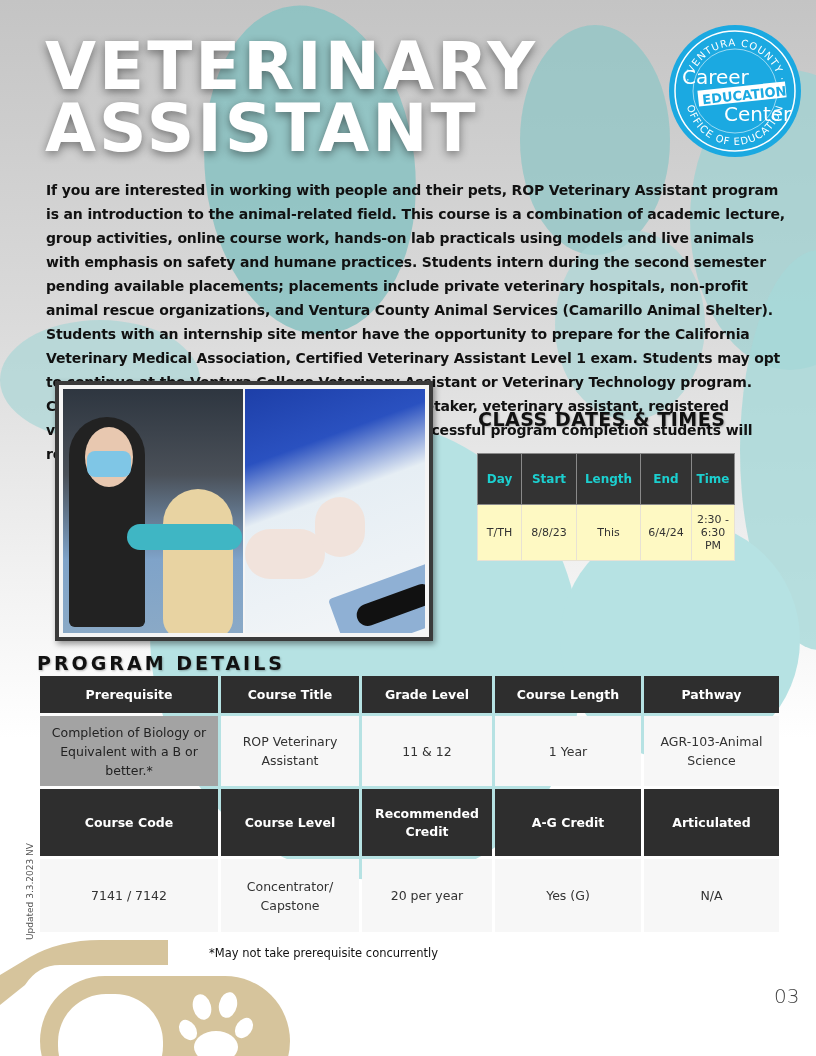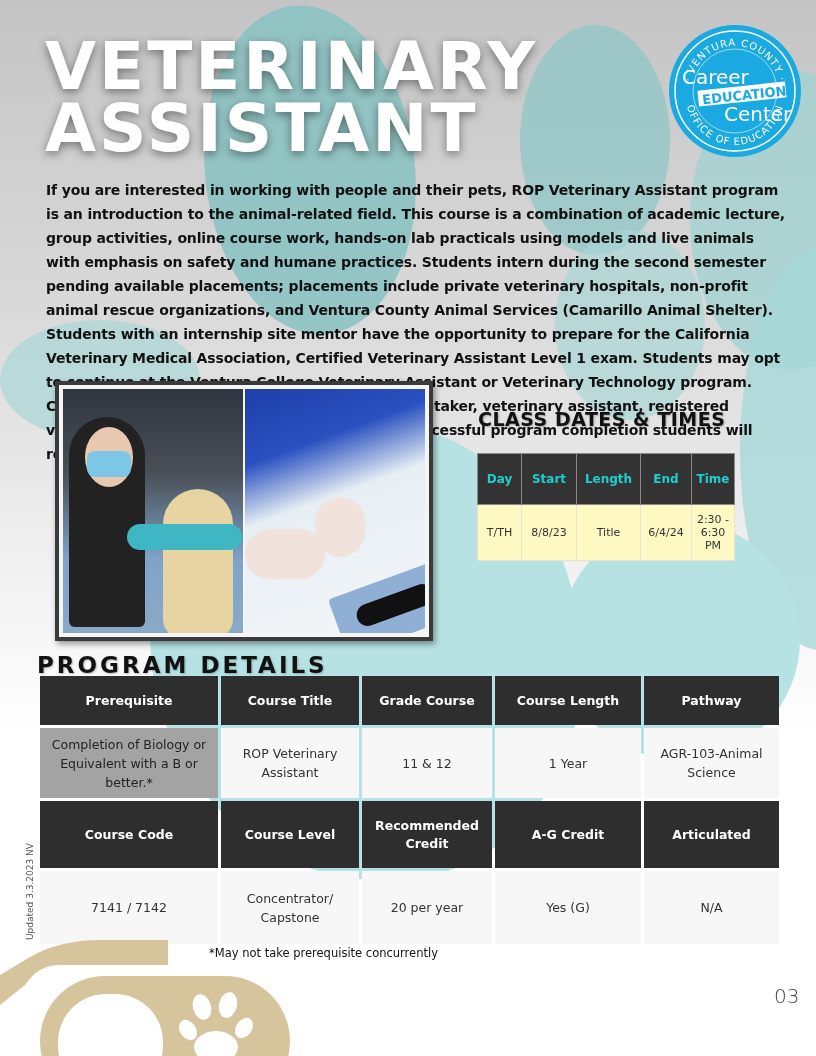--- a/index.html
+++ b/index.html
@@ -54,21 +54,21 @@
   .glove1 { position: absolute; left: 0; top: 140px; width: 80px; height: 50px; border-radius: 25px; background: #f1e3dc; }
   .glove2 { position: absolute; left: 70px; top: 108px; width: 50px; height: 60px; border-radius: 25px; background: #f1e3dc; }
   .case { position: absolute; left: 90px; top: 190px; width: 110px; height: 60px; background: #8fb0d4; border-radius: 4px; transform: rotate(-20deg); }
   .scope { position: absolute; left: 110px; top: 205px; width: 80px; height: 22px; background: #111; border-radius: 11px; transform: rotate(-20deg); }
 
   .section-h {
     position: absolute; font-family: "DejaVu Sans", sans-serif; font-weight: bold;
     color: #111; text-shadow: 1px 1px 2px rgba(0,0,0,.25);
   }
   .class-h { left: 478px; top: 408px; font-size: 19px; letter-spacing: 0.5px; }
-  .prog-h { left: 37px; top: 652px; font-size: 23px; letter-spacing: 3px; }
+  .prog-h { left: 37px; top: 652px; font-size: 19px; letter-spacing: 3px; }
 
   table.class-tbl {
     position: absolute; left: 477px; top: 453px; width: 258px; border-collapse: collapse;
     font-family: "DejaVu Sans", sans-serif;
     padding-left: 40px;
   }
   .class-tbl th {
     background: #333333; color: #1ccfcf; font-size: 12px; font-weight: bold;
     height: 51px; border: 1px solid #8a8a8a; text-align: center; padding: 0 2px;
   }
@@ -76,21 +76,21 @@
     background: #fef9c3; color: #333; font-size: 11px; height: 56px;
     border: 1px solid #e8e2d4; text-align: center; padding: 0 2px;
   }
 
   table.prog-tbl {
     position: absolute; left: 37px; top: 673px; width: 743px; border-collapse: separate; border-spacing: 3px;
     font-family: "DejaVu Sans", sans-serif; table-layout: fixed;
   }
   .prog-tbl th {
     background: #2e2e2e; color: #ffffff; font-size: 12.5px; font-weight: bold; text-align: center;
-    height: 49px; padding: 0 4px; line-height: 18px;
+    height: 37px; padding: 0 4px; line-height: 18px;
   }
   .prog-tbl td {
     background: #f7f7f7; color: #333; font-size: 12.5px; text-align: center; line-height: 19px;
     height: 70px; padding: 0 2px;
   }
   .prog-tbl tr.r2 td { height: 73px; }
   .prog-tbl td.hilite { background: #a3a3a3; color: #222; }
 
   .note {
     position: absolute; left: 209px; top: 946px;
@@ -167,41 +167,41 @@
       <tr>
     <th style="width:44px">Day</th>
     <th style="width:55px">Start</th>
     <th style="width:64px">Length</th>
     <th style="width:51px">End</th>
     <th>Time</th>
   </tr>
   <tr>
     <td>T/TH</td>
     <td>8/8/23</td>
-    <td>Title</td>
+    <td>This</td>
     <td>6/4/24</td>
     <td>2:30 - 6:30 PM</td>
   </tr>
 </tbody>
   </table>
 
 <h2 class="section-h prog-h">PROGRAM DETAILS</h2>
 <table class="prog-tbl">
   <colgroup>
     <col style="width:178px">
       <col style="width:138px">
       <col style="width:130px">
       <col style="width:146px">
       <col style="width:135px">
   </colgroup>
   <tbody>
       <tr>
     <th>Prerequisite</th>
     <th>Course Title</th>
-    <th>Grade Course</th>
+    <th>Grade Level</th>
     <th>Course Length</th>
     <th>Pathway</th>
   </tr>
   <tr>
     <td class="hilite">Completion of Biology or Equivalent with a B or better.*</td>
     <td>ROP Veterinary Assistant</td>
     <td>11 &amp; 12</td>
     <td>1 Year</td>
     <td>AGR-103-Animal Science</td>
   </tr>

